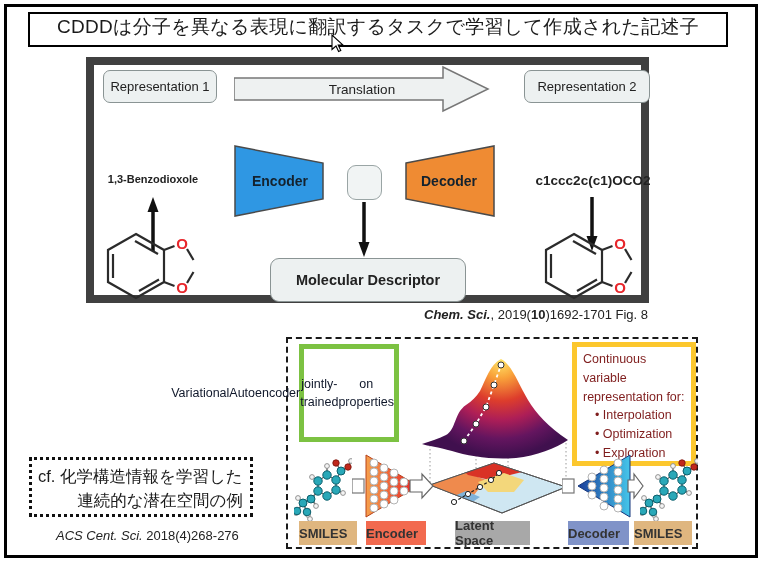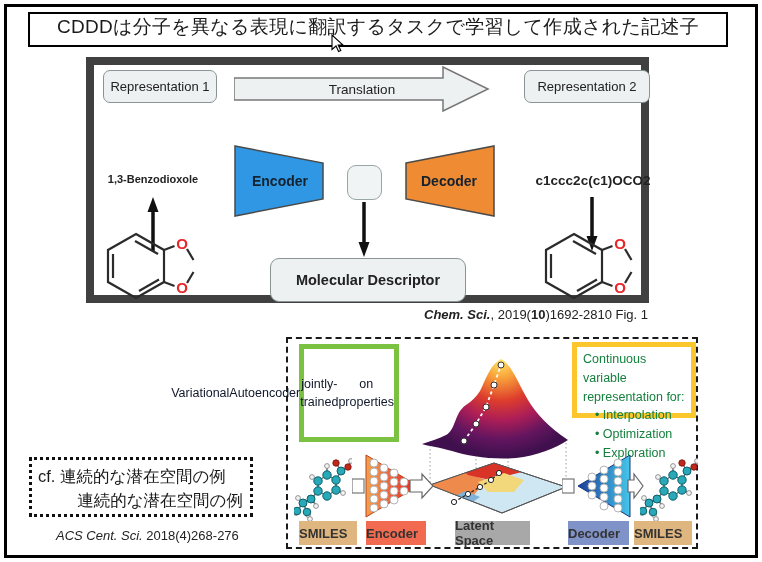--- a/index.html
+++ b/index.html
@@ -27,22 +27,22 @@
   .smilestxt{position:absolute;left:438px;top:108px;width:122px;text-align:center;font-size:13.5px;font-weight:600;color:#222;}
   .descriptor{left:176px;top:193px;width:194px;height:42px;border-radius:9px;font-size:14.5px;font-weight:600;}
   
   .cite1{position:absolute;left:424px;top:307px;width:222px;text-align:right;font-size:13px;color:#222;white-space:nowrap;}
   .cite2{position:absolute;left:56px;top:528px;width:200px;font-size:13px;color:#222;white-space:nowrap;}
   
   .fig2{position:absolute;left:286px;top:337px;width:412px;height:212px;border:2.5px dashed #1a1a1a;background:#fff;box-sizing:border-box;}
   .green-box{position:absolute;left:11px;top:5px;width:100px;height:98px;border:5px solid #7cc242;box-sizing:border-box;background:#fff;
              display:flex;flex-direction:row;align-items:center;justify-content:flex-end;
              font-size:12.5px;line-height:1.45;color:#0f172a;text-align:center;}
-  .yellow-box{position:absolute;left:284px;top:3px;width:124px;height:76px;border:5px solid #fcc72d;box-sizing:border-box;background:#fff;
-              font-size:12.5px;line-height:1.5;color:#15803d;padding:3px 0 0 6px;}
+  .yellow-box{position:absolute;left:284px;top:3px;width:124px;height:124px;border:5px solid #fcc72d;box-sizing:border-box;background:#fff;
+              font-size:12.5px;line-height:1.5;color:#7f1d1d;padding:3px 0 0 6px;}
   .yellow-box .bullet{padding-left:12px;}
   .tag{position:absolute;top:182px;height:24px;display:flex;align-items:center;
        font-size:13px;font-weight:600;color:#333;}
   .tag-smiles{background:#dfb67f;}
   .tag-encoder{background:#f26a4f;}
   .tag-latent{background:#a8a8a8;}
   .tag-decoder{background:#8093c8;}
   
   .cf-box{position:absolute;left:29px;top:457px;width:224px;height:60px;border:3px dotted #111;box-sizing:border-box;
           background:#fff;font-size:16.5px;color:#1a1a1a;padding:5px 5px 0 6px;line-height:1.45;}
@@ -137,21 +137,21 @@
         <line x1="85" y1="22" x2="91.5" y2="33"></line>
         <line x1="91.5" y1="45" x2="85" y2="56"></line>
         <line x1="72.5" y1="59" x2="62" y2="55"></line>
       </g>
       <text x="80" y="22" text-anchor="middle" font-size="15" font-weight="700" fill="#e8262b">O</text>
       <text x="80" y="66" text-anchor="middle" font-size="15" font-weight="700" fill="#e8262b">O</text>
     </svg>
   </div>
 
   <div class="cite1">
-    <b><i>Chem. Sci.</i></b><span>, 2019(</span><b>10</b><span>)1692-2810 Fig. 1</span>
+    <b><i>Chem. Sci.</i></b><span>, 2019(</span><b>10</b><span>)1692-1701 Fig. 8</span>
   </div>
 
   <div class="fig2">
 
     <div class="green-box">
       <div>Variational</div>
       <div>Autoencoder</div>
       <div>jointly-trained</div>
       <div>on properties</div>
     </div>
@@ -346,20 +346,20 @@
       </div>
     <div class="tag tag-decoder" style="left:280px;width:61px;">
         <span>Decoder</span>
       </div>
     <div class="tag tag-smiles" style="left:346px;width:58px;">
         <span>SMILES</span>
       </div>
   </div>
 
   <div class="cf-box">
-    <div>cf. 連続的な潜在空間の例</div>
+    <div>cf. 化学構造情報を学習した</div>
     <div class="l2">連続的な潜在空間の例</div>
   </div>
 
   <div class="cite2">
     <i>ACS Cent. Sci.</i><span> 2018(4)268-276</span>
   </div>
 </div>
 
 </body></html>

